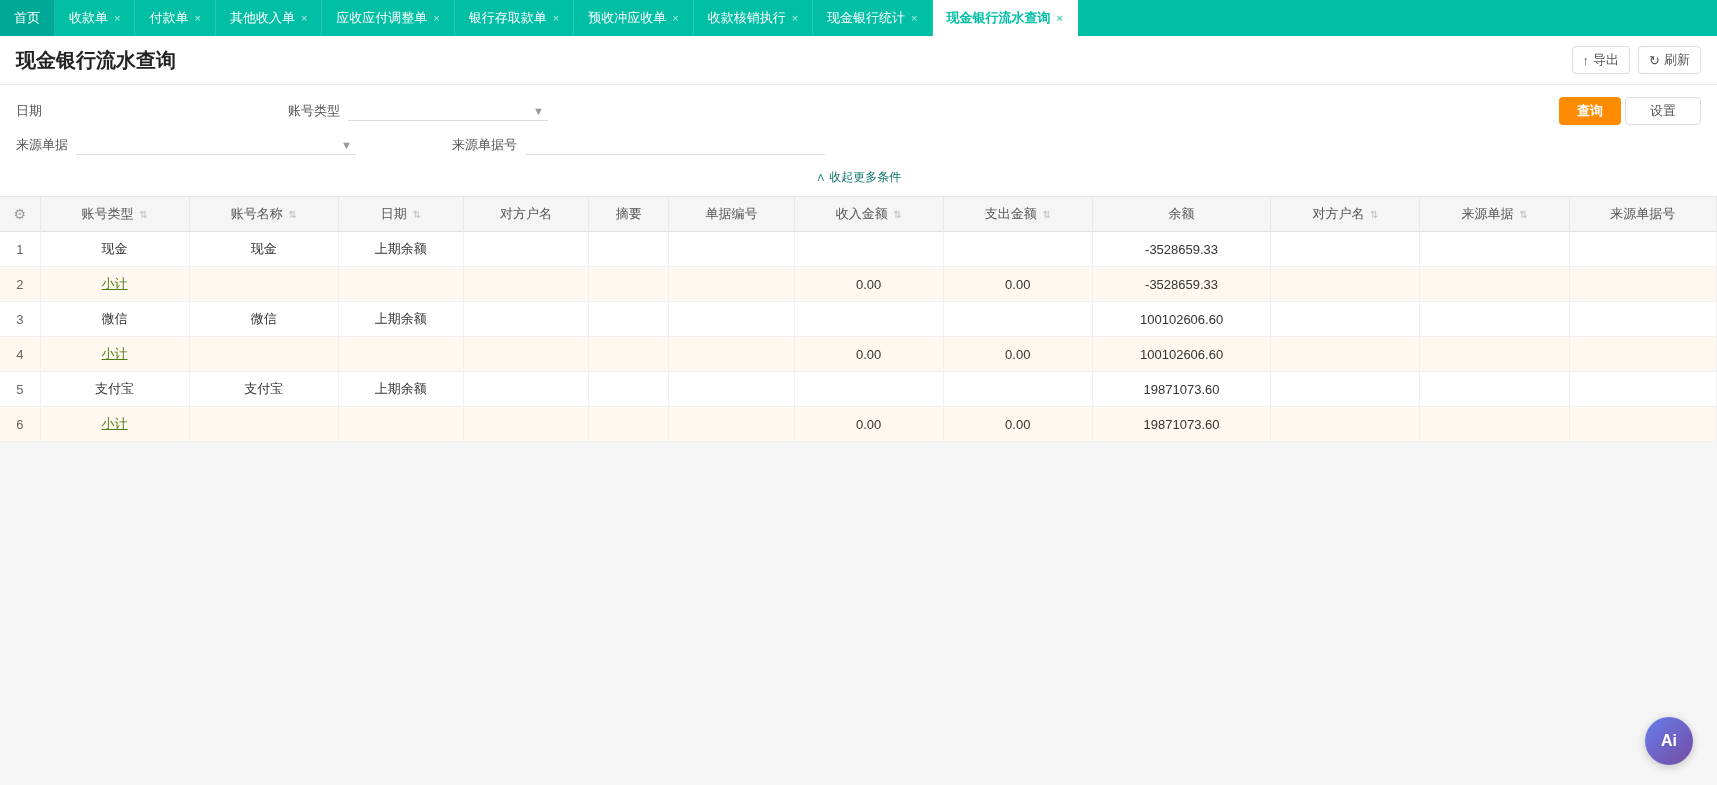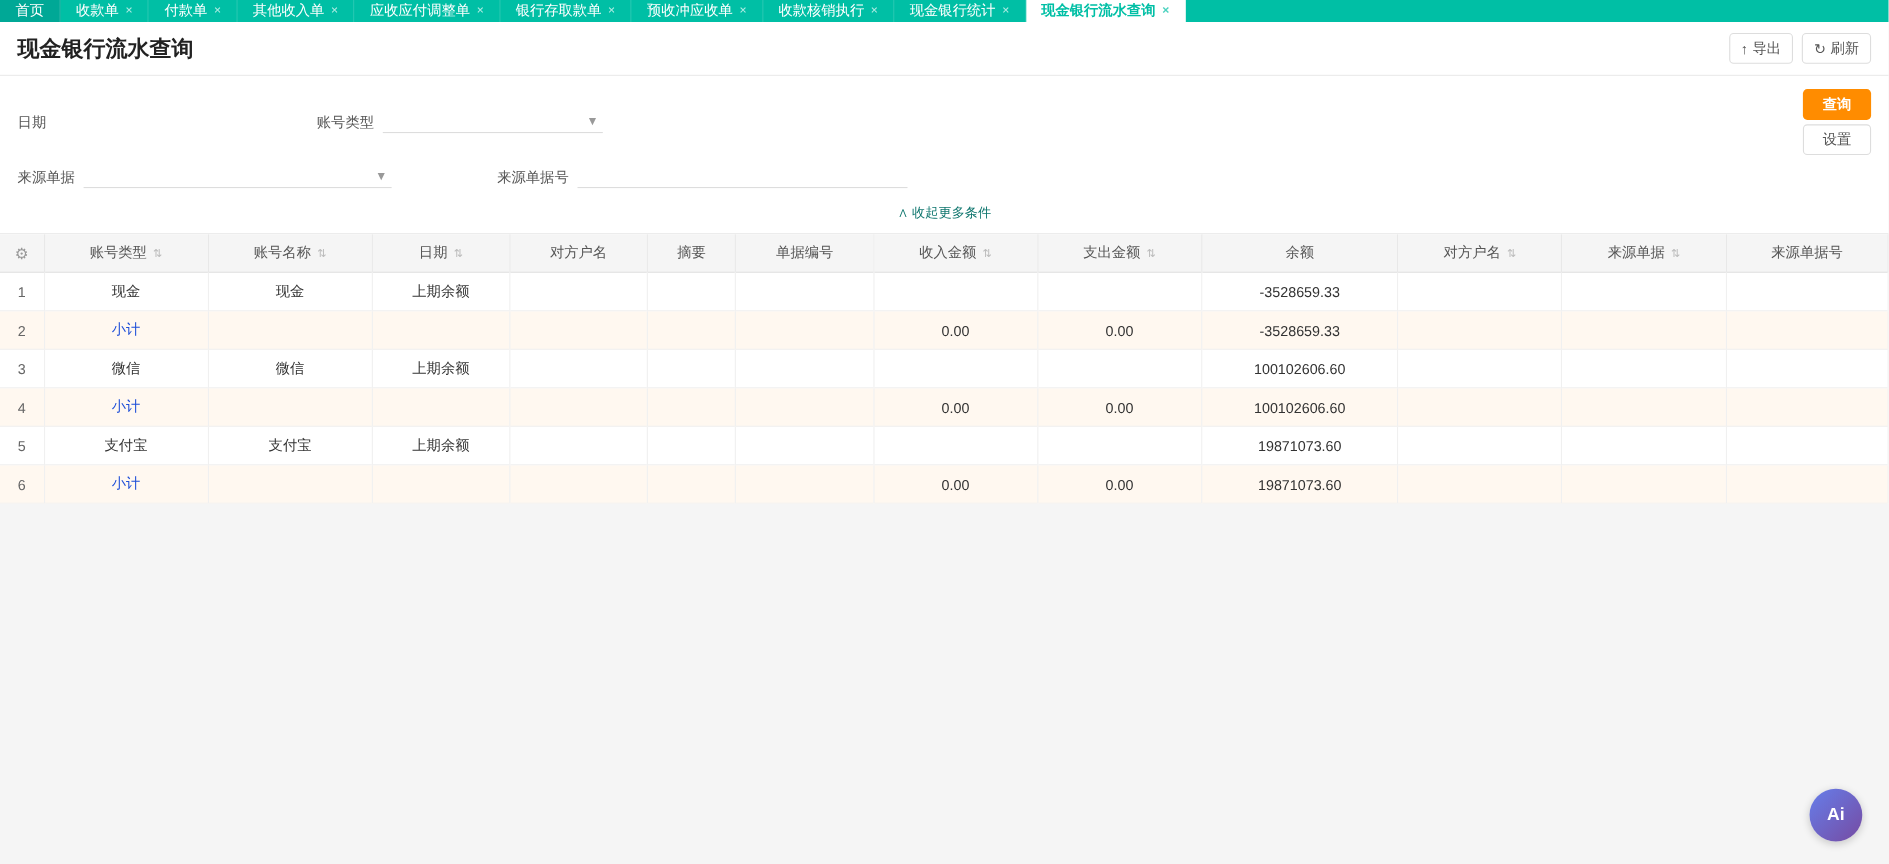--- a/index.html
+++ b/index.html
@@ -3,21 +3,21 @@
   <meta charset="utf-8">
   <style>
     * { box-sizing: border-box; margin: 0; padding: 0; }
     body { font-family: 'Microsoft YaHei', Arial, sans-serif; font-size: 13px; background: #f5f5f5; color: #333; }
 
     
     .top-nav {
       background: #00bfa5;
       display: flex;
       align-items: center;
-      height: 20px;
+      height: 36px;
       padding: 0 0;
       overflow: hidden;
     }
     .nav-item {
       color: #fff;
       padding: 0 14px;
       height: 36px;
       display: flex;
       align-items: center;
       cursor: pointer;
@@ -81,21 +81,21 @@
     }
     .ellipsis-btn {
       border: none; background: transparent; color: #999; cursor: pointer; font-size: 14px; padding: 0 4px;
     }
     .query-btn {
       background: #ff8c00; color: #fff; border: none; border-radius: 4px;
       padding: 5px 18px; cursor: pointer; font-size: 13px; font-weight: bold;
     }
     .settings-btn {
       background: #fff; color: #555; border: 1px solid #ddd; border-radius: 4px;
-      padding: 4px 7px; cursor: pointer; font-size: 13px;
+      padding: 4px 24px; cursor: pointer; font-size: 13px;
     }
 
     .collapse-bar {
       text-align: center; padding: 4px 0 2px 0; cursor: pointer; color: #0f766e; font-size: 12px;
     }
 
     
     .table-area { background: #fff; margin-top: 0; }
     table { width: 100%; border-collapse: collapse; font-size: 13px; }
     thead tr { background: #f5f5f5; border-bottom: 1px solid #e0e0e0; }
@@ -104,21 +104,21 @@
       border-right: 1px solid #e8e8e8; white-space: nowrap; position: relative;
     }
     thead th .sort-icon { color: #bbb; font-size: 10px; margin-left: 2px; }
     thead th:first-child { width: 40px; }
     tbody tr { border-bottom: 1px solid #f0f0f0; }
     tbody tr.subtotal { background: #fff8f0; }
     tbody td { padding: 8px 10px; text-align: center; color: #333; border-right: 1px solid #f0f0f0; white-space: nowrap; }
     tbody td.number { text-align: center; }
     .gear-icon { color: #999; font-size: 14px; cursor: pointer; }
     .row-num { color: #666; }
-    .subtotal-label { color: #1d4ed8; }
+    .subtotal-label { color: #4d7c0f; text-decoration: underline; }
 
     
     .ai-badge {
       position: fixed; right: 24px; bottom: 20px;
       background: linear-gradient(135deg, #667eea, #764ba2);
       color: #fff; border-radius: 50%; width: 48px; height: 48px;
       display: flex; align-items: center; justify-content: center;
       font-size: 16px; font-weight: bold; cursor: pointer;
       box-shadow: 0 2px 8px rgba(0,0,0,0.2);
     }
@@ -194,21 +194,21 @@
       <span class="filter-label">账号类型</span>
       <div class="select-wrapper">
         <select class="filter-select" style="min-width:200px;">
           <option value=""></option>
         </select>
         <span class="chevron">▼</span>
       </div>
     </div>
 
 
-    <div style="margin-left: auto; display:flex; flex-direction:column; gap:4px;">
+    <div style="margin-left: auto; display:flex; flex-direction:row; gap:4px;">
       <button class="query-btn">查询</button>
       <button class="settings-btn">设置</button>
     </div>
   </div>
 
 
   <div class="filter-row">
     <div class="filter-field">
       <span class="filter-label">来源单据</span>
       <div class="select-wrapper">

